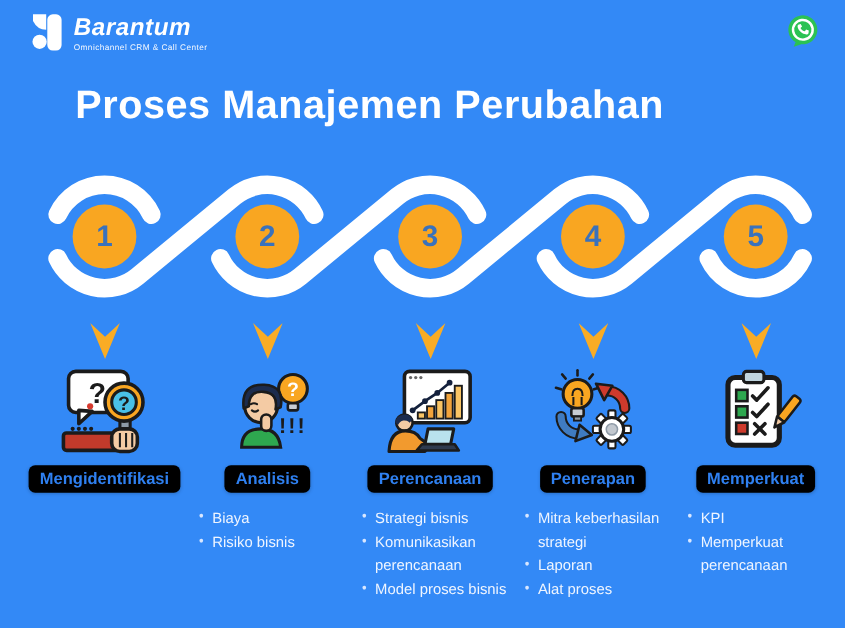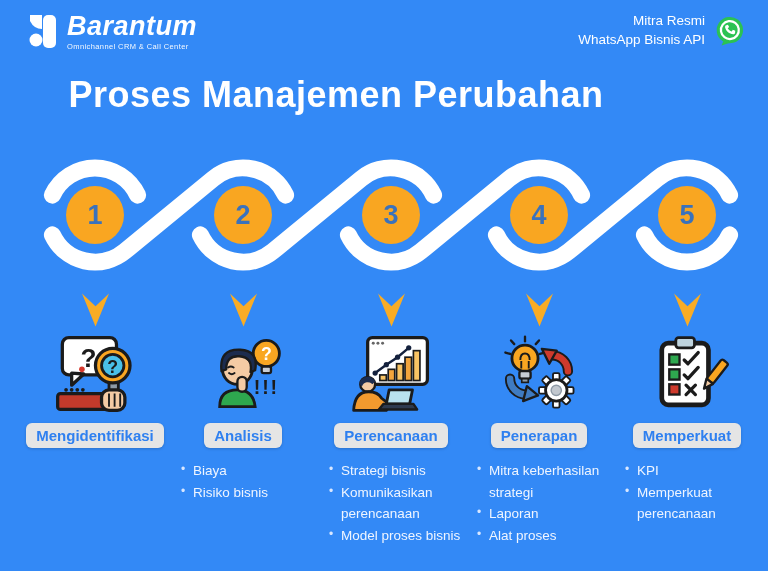--- a/index.html
+++ b/index.html
@@ -7,40 +7,40 @@
     width:768px;height:571px;position:relative;overflow:hidden;
     background:#3389F6;
     font-family:"Liberation Sans",sans-serif;
     -webkit-font-smoothing:antialiased;
   }
   
   .header{position:absolute;top:12px;left:28px;right:22px;display:flex;justify-content:space-between;align-items:flex-start;}
   .brand{display:flex;align-items:center;gap:9px;}
   .brand-icon{width:30px;height:36px;}
   .brand-text{color:#fff;}
-  .brand-name{font-size:27px;font-style:italic;font-weight:600;letter-spacing:.5px;line-height:1.05;}
+  .brand-name{font-size:22px;font-style:italic;font-weight:600;letter-spacing:.5px;line-height:1.05;}
   .brand-tagline{font-size:7.5px;letter-spacing:.4px;opacity:.95;margin-top:2px;}
   .partner{display:flex;align-items:center;gap:9px;}
   .partner-text{color:#fff;font-size:13.5px;text-align:right;line-height:1.4;}
   .wa-icon{width:32px;height:32px;transform:rotate(-8deg);}
   
   .title{position:absolute;top:74px;left:0;width:672px;text-align:center;color:#fff;
          font-size:36px;font-weight:bold;letter-spacing:.5px;}
   
   .wave-area{position:absolute;top:150px;left:0;width:768px;height:140px;}
   .wave-area svg{position:absolute;top:0;left:0;}
   .step-circle{position:absolute;top:36px;width:58px;height:58px;border-radius:50%;
     background:#F9A621;display:flex;align-items:center;justify-content:center;
     color:#3A72BC;font-size:27px;font-weight:bold;}
   
   .cols{position:absolute;top:293px;left:21px;display:grid;grid-template-columns:repeat(5,148px);}
   .col{display:flex;flex-direction:column;align-items:center;}
   .chev{width:27px;height:34px;flex:0 0 auto;}
   .step-icon{width:84px;height:84px;margin-top:5px;}
-  .badge{margin-top:7px;background:#e5e5e5;color:#2F80F0;font-weight:bold;font-size:15px;
+  .badge{margin-top:7px;background:#000000;color:#2F80F0;font-weight:bold;font-size:15px;
     padding:4px 10px;border-radius:6px;white-space:nowrap;box-shadow:0 1px 3px rgba(0,0,0,.18);}
   ul.items{list-style:none;margin:12px 0 0 0;padding:0 4px 0 12px;align-self:flex-start;
     color:#EFF5FF;font-size:13.5px;line-height:1.6;}
   ul.items li{position:relative;padding-left:12px;}
   ul.items li::before{content:"•";position:absolute;left:0;top:0;color:#D9E7FF;font-size:12px;}
 </style>
 </head>
 <body>
 
 <div class="header">
@@ -49,24 +49,20 @@
       <rect x="15" y="1" width="13" height="33" rx="5" fill="#fff"></rect>
       <path d="M2 1 h12 v14 q-8 0 -12 -8 Z" fill="#fff"></path>
       <circle cx="8" cy="26" r="6.5" fill="#fff"></circle>
     </svg>
     <div class="brand-text">
       <div class="brand-name">Barantum</div>
       <div class="brand-tagline">Omnichannel CRM &amp; Call Center</div>
     </div>
   </div>
   <div class="partner">
-    <div class="partner-text">
-      <div>Mitra Resmi</div>
-      <div>WhatsApp Bisnis API</div>
-    </div>
     <svg class="wa-icon" viewBox="0 0 34 34">
       <path d="M6 31 l3.5-6 5 4.5 Z" fill="#2BC253"></path>
       <circle cx="17" cy="16" r="14" fill="#2BC253"></circle>
       <circle cx="17" cy="16" r="9.5" fill="none" stroke="#fff" stroke-width="2.4"></circle>
       <path d="M13.2 10.6 l2.5-.5 1 2.6 -1.7 1.2 c.6 1.8 2 3.2 3.8 3.9 l1.3-1.6 2.5 1.2 -.6 2.4 c-.3.9-1.2 1.4-2.2 1.2 -4-1-6.9-4.1-7.4-8 -.1-1 .3-2.1 .8-2.4 Z" fill="#fff"></path>
     </svg>
   </div>
 </div>
 
 <div class="title">Proses Manajemen Perubahan</div>

